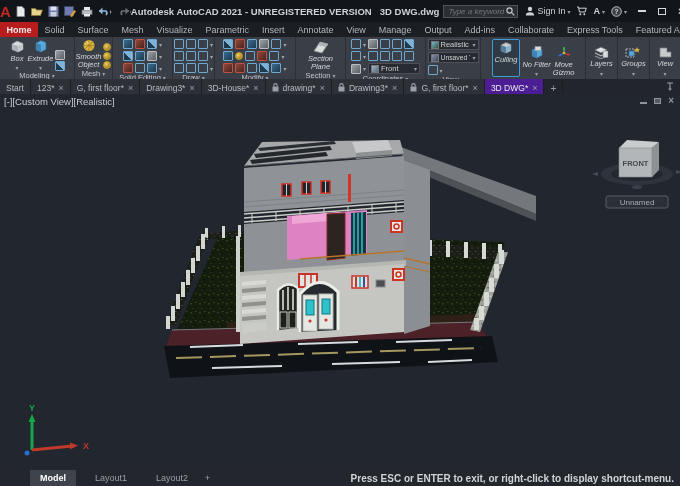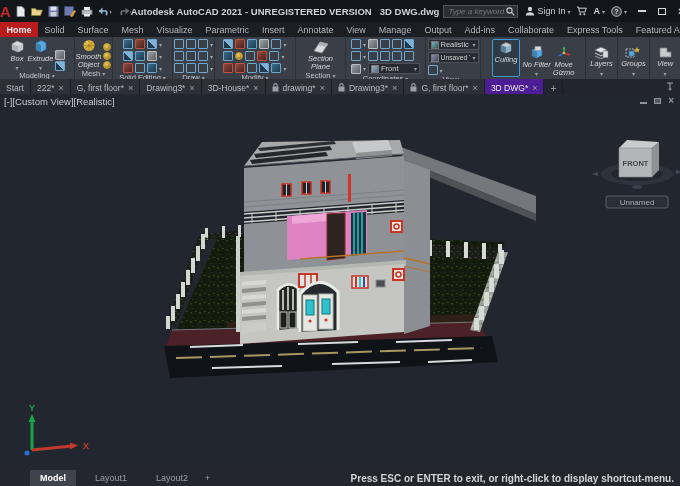--- a/index.html
+++ b/index.html
@@ -496,21 +496,21 @@
         </div>
     </div>
   </div>
 
   <div class="filetabs">
     <div id="ftabs" style="display:flex;">
         <div class="ftab">
           <span>Start</span>
         </div>
         <div class="ftab">
-          <span>222*</span>
+          <span>123*</span>
           <span class="x">×</span>
         </div>
         <div class="ftab">
           <span>G,  first floor*</span>
           <span class="x">×</span>
         </div>
         <div class="ftab">
           <span>Drawing3*</span>
           <span class="x">×</span>
         </div>

